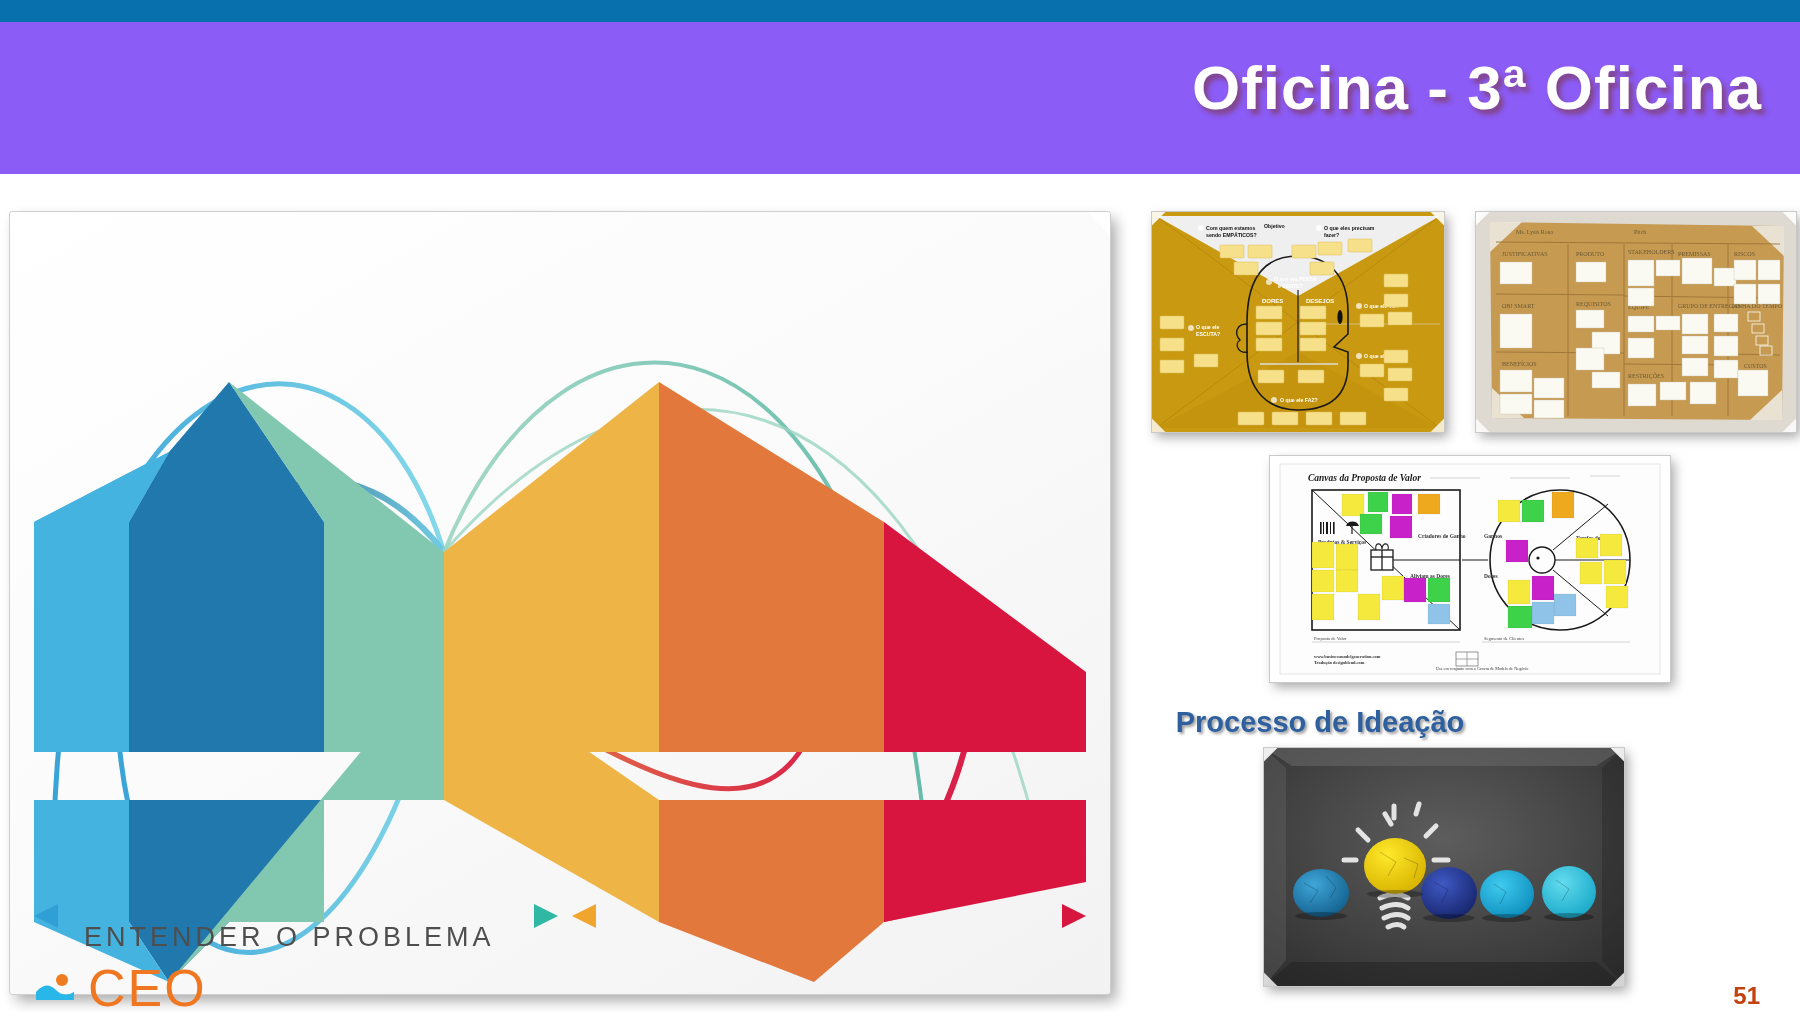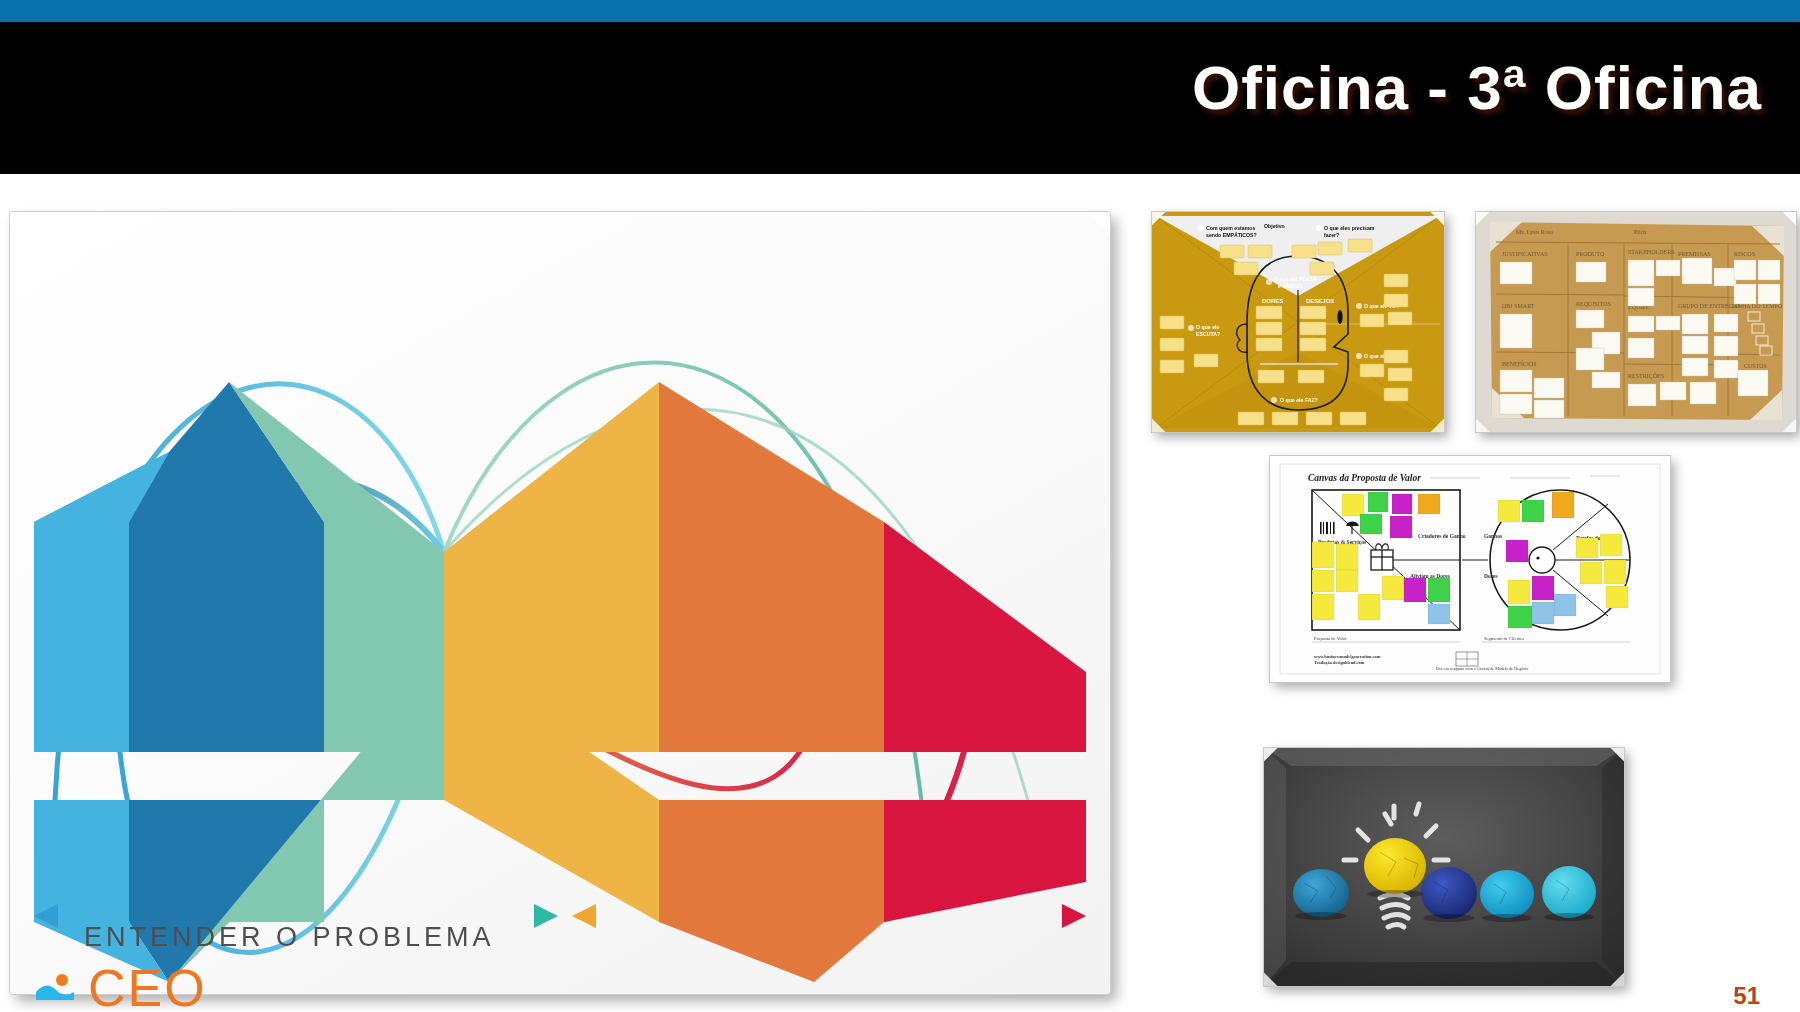--- a/index.html
+++ b/index.html
@@ -1,21 +1,21 @@
 <!DOCTYPE html>
 <html><head>
 <meta charset="utf-8">
 <style>
   html,body{margin:0;padding:0;background:#fff;}
   body{width:1800px;height:1012px;overflow:hidden;font-family:"Liberation Sans",sans-serif;}
   .slide{position:relative;width:1800px;height:1012px;background:#ffffff;overflow:hidden;}
 
   
   .topbar{position:absolute;left:0;top:0;width:1800px;height:22px;background:#0770ad;}
-  .titlebar{position:absolute;left:0;top:22px;width:1800px;height:152px;background:#000000;}
+  .titlebar{position:absolute;left:0;top:22px;width:1800px;height:152px;background:#8b5cf6;}
   .title{position:absolute;right:38px;top:30px;font-size:62px;font-weight:bold;color:#ffffff;
          letter-spacing:1px;text-shadow:4px 5px 5px rgba(120,40,0,.45);white-space:nowrap;}
 
   
   .dd-frame{position:absolute;left:10px;top:212px;width:1100px;height:782px;
       background:linear-gradient(150deg,#ffffff 0%,#fbfbfb 45%,#f2f2f2 100%);
       box-shadow:0 0 0 1px #cfcfcf, 6px 7px 14px rgba(0,0,0,.33);
       border-radius:3px;overflow:hidden;}
   .dd-frame::before{content:"";position:absolute;inset:0;
       background:linear-gradient(135deg,rgba(255,255,255,.95) 0 16px,rgba(255,255,255,0) 17px),
@@ -416,20 +416,21 @@
         <text x="44" y="208" font-size="4.4" fill="#333" font-weight="bold" font-family="Liberation Serif, serif">Tradução designblend.com</text>
         <text x="166" y="214" font-size="4.2" fill="#333" font-family="Liberation Serif, serif">Use em conjunto com o Canvas de Modelo de Negócio</text>
         <rect x="186" y="196" width="22" height="14" fill="none" stroke="#555" stroke-width=".6"></rect>
         <line x1="186" y1="203" x2="208" y2="203" stroke="#555" stroke-width=".5"></line>
         <line x1="197" y1="196" x2="197" y2="210" stroke="#555" stroke-width=".5"></line>
       </svg>
     </div>
     <div class="bevel"></div>
   </div>
 
+  <div class="ideacao-title">Processo de Ideação</div>
 
   <div class="photo" style="left:1264px;top:748px;width:360px;height:238px;">
     <div class="inset">
       <svg width="360" height="238" viewBox="0 0 360 238">
         <defs>
           <radialGradient id="bg" cx="50%" cy="38%" r="75%">
             <stop offset="0%" stop-color="#5d5d5d"></stop>
               <stop offset="100%" stop-color="#303030"></stop>
           </radialGradient>
           <radialGradient id="b1" cx="38%" cy="32%" r="72%">

